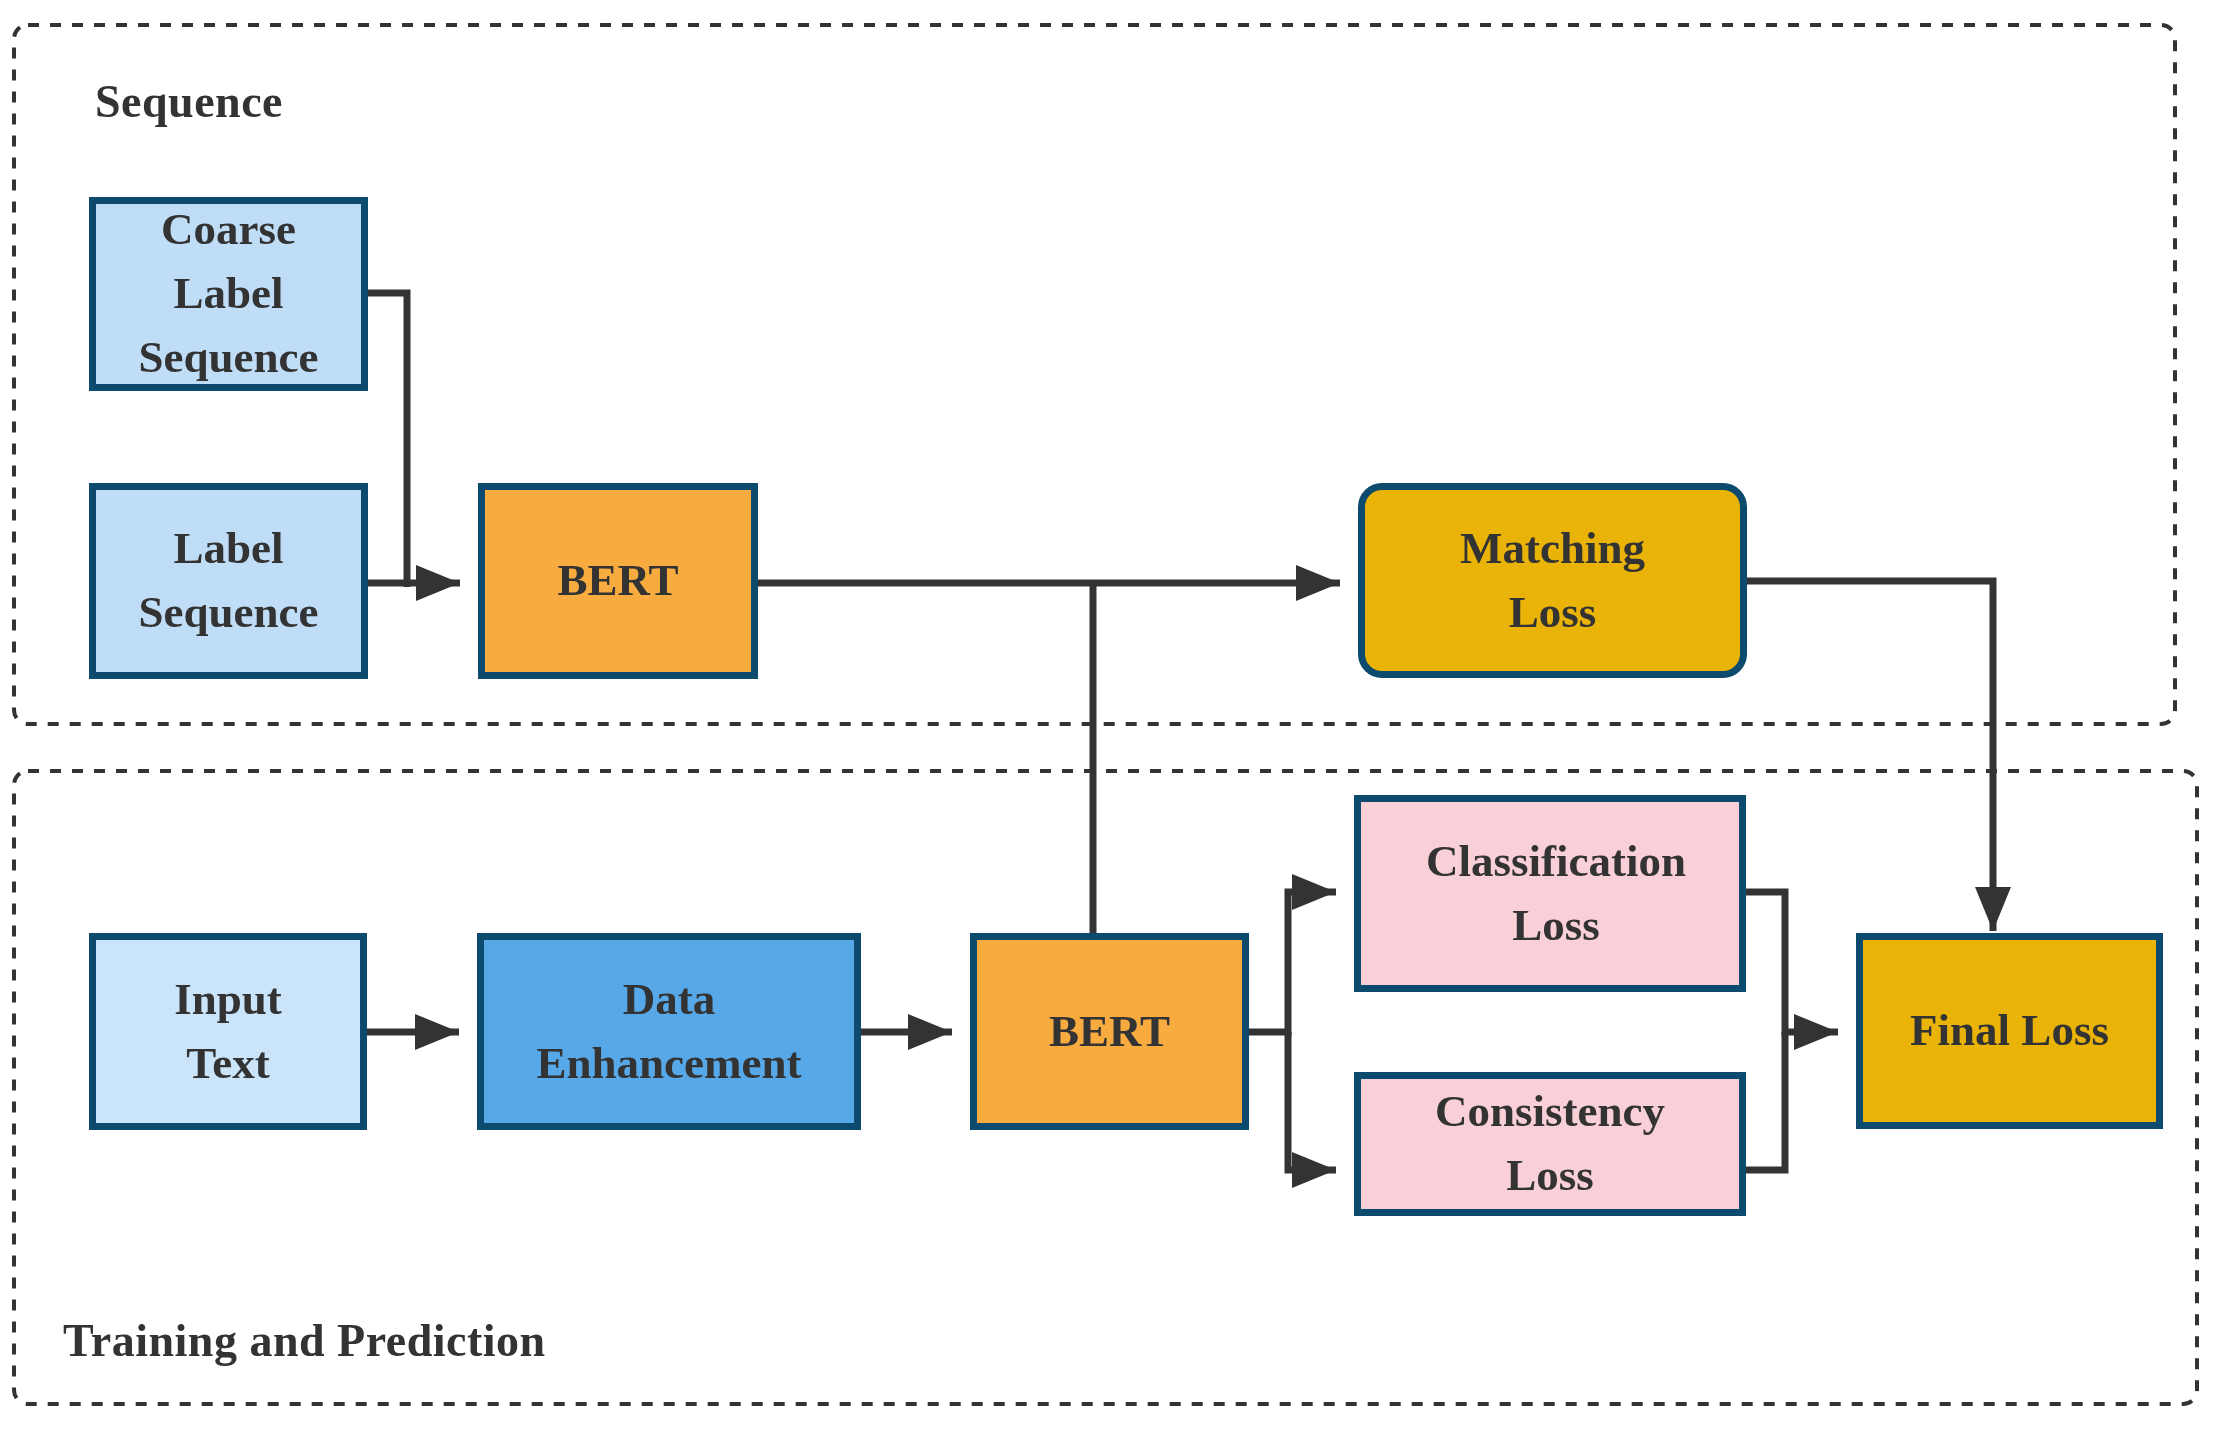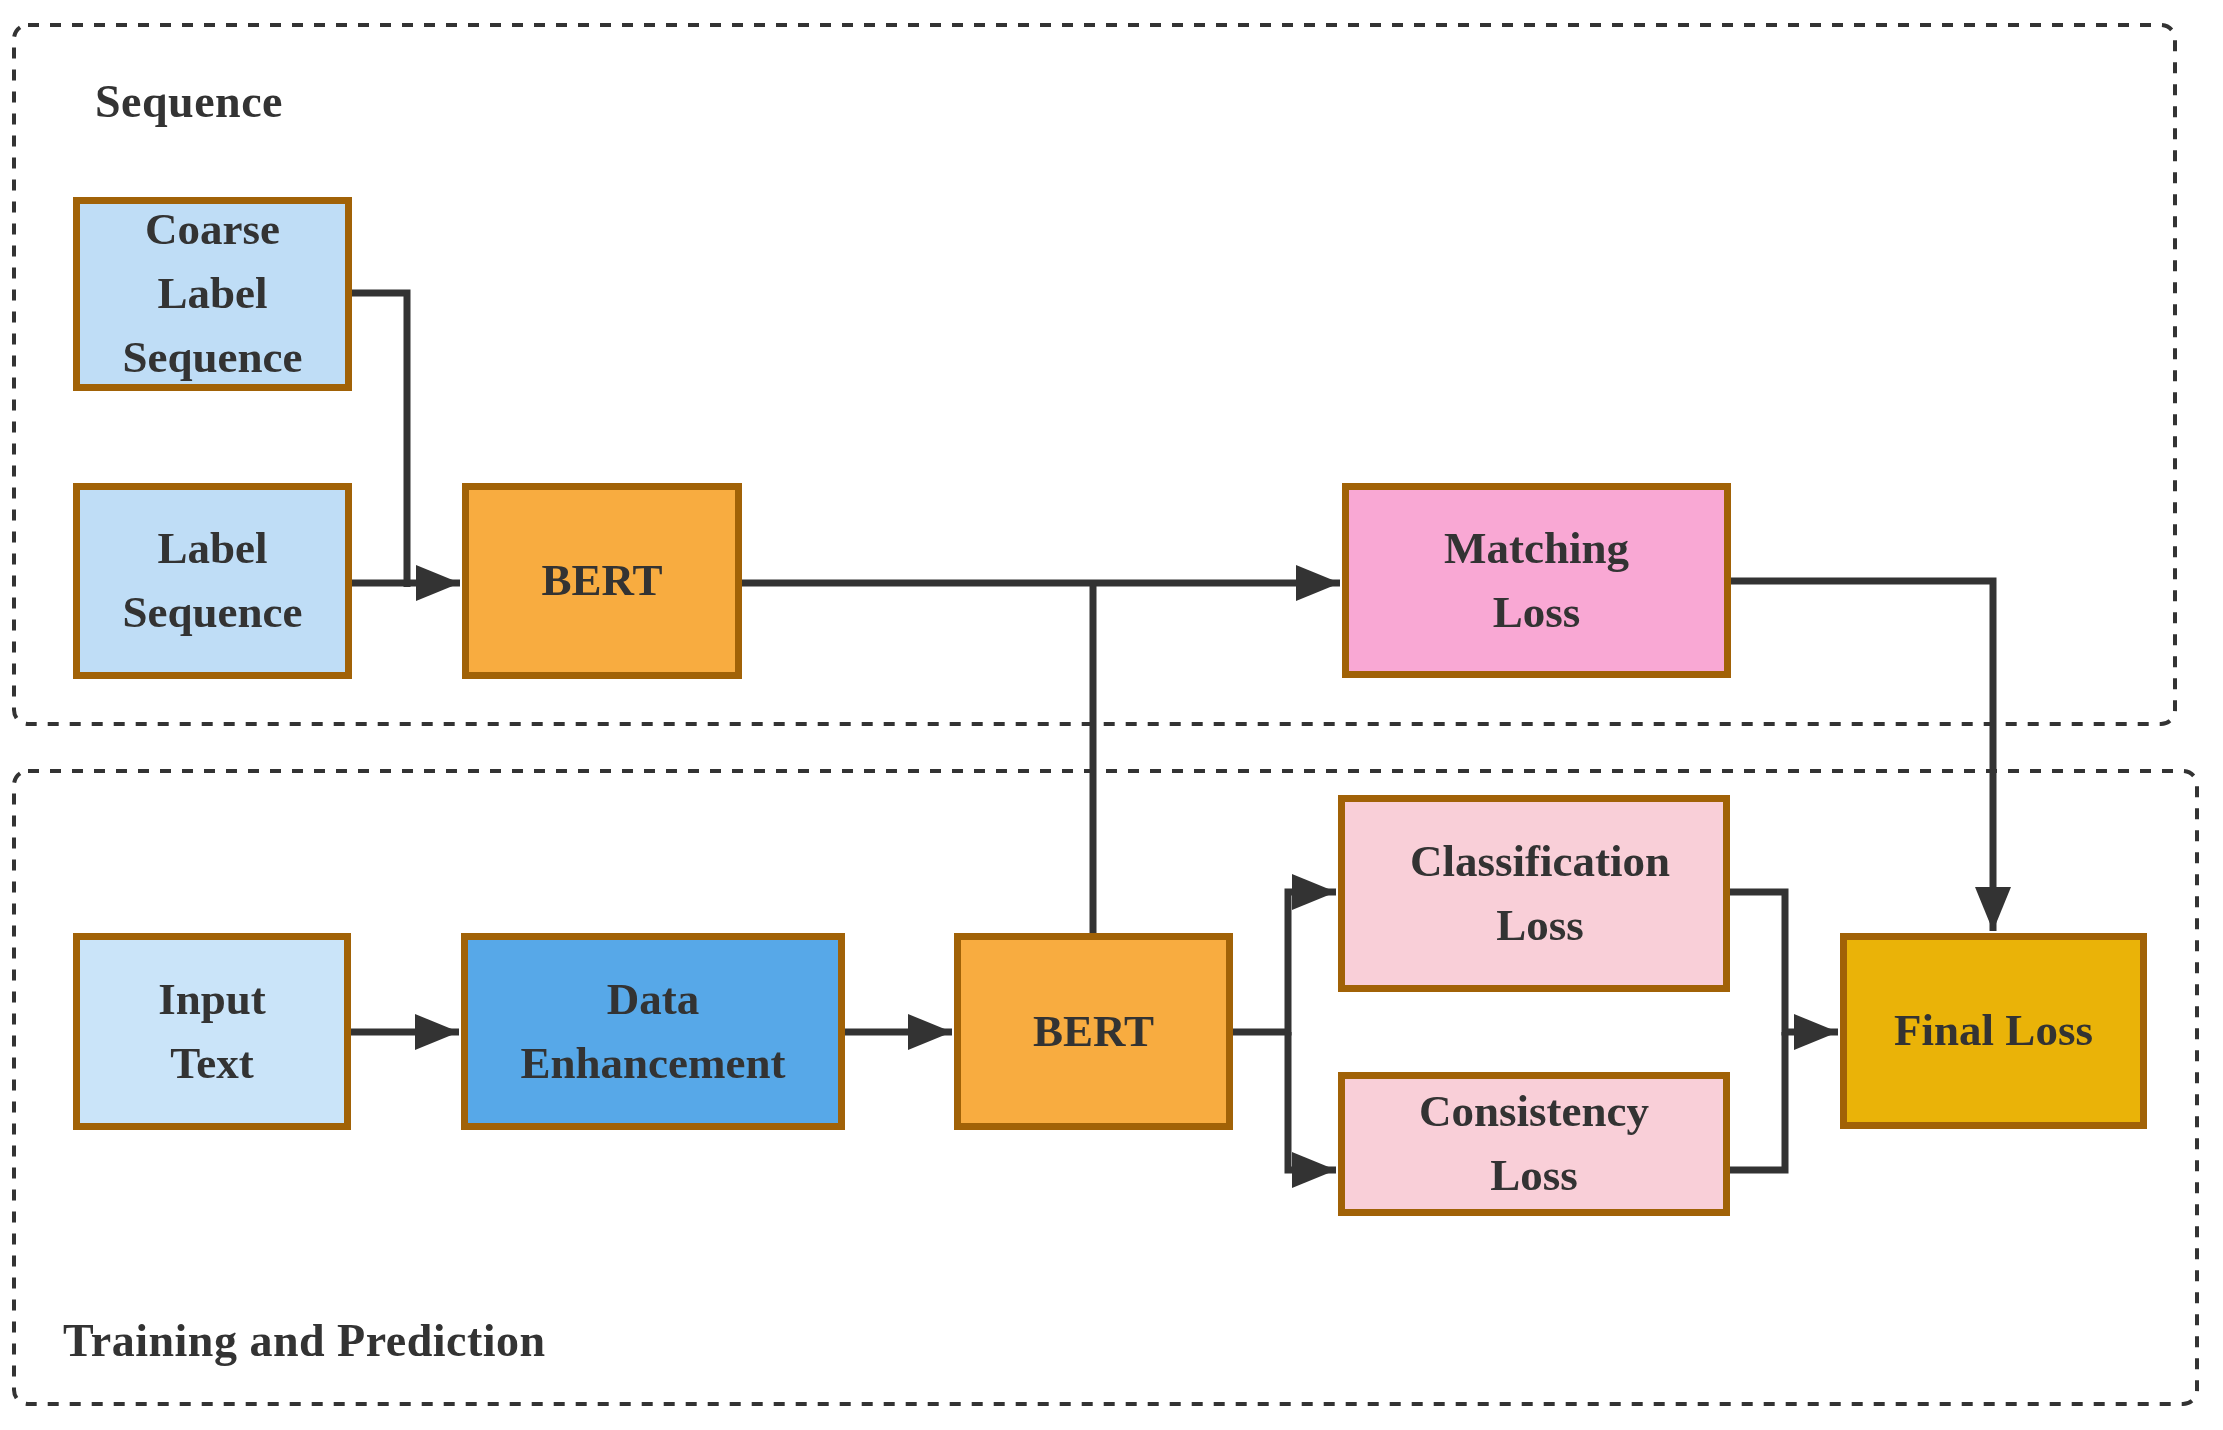--- a/index.html
+++ b/index.html
@@ -14,30 +14,31 @@
   .sec-label{
     position:absolute;
     font-weight:bold;
     font-size:46px;
     color:#333333;
     letter-spacing:0.5px;
   }
   .box{
     position:absolute;
     box-sizing:border-box;
-    border:7px solid #a16207;
+    border:7px solid #0c4a6e;
     display:flex;
     align-items:center;
     justify-content:center;
     text-align:center;
     font-weight:bold;
     font-size:45px;
     line-height:1.42;
     color:#333333;
     white-space:pre-line;
+    margin-left:16px;
   }
   
   #n-coarse   {left:73px;  top:197px;  width:279px; height:194px;}
   #n-labelseq {left:73px;  top:483px;  width:279px; height:196px;}
   #n-bert-top {left:462px; top:483px;  width:280px; height:196px;}
   #n-matching {left:1342px;top:483px;  width:389px; height:195px;}
   #n-input    {left:73px;  top:933px;  width:278px; height:197px;}
   #n-dataenh  {left:461px; top:933px;  width:384px; height:197px;}
   #n-bert-bot {left:954px; top:933px;  width:279px; height:197px;}
   #n-class    {left:1338px;top:795px;  width:392px; height:197px;}
@@ -81,21 +82,21 @@
 
   <div class="box" id="n-coarse" style="background-color: rgb(191, 221, 246);">Coarse
 Label
 Sequence</div>
 
   <div class="box" id="n-labelseq" style="background-color: rgb(191, 221, 246);">Label
 Sequence</div>
 
   <div class="box" id="n-bert-top" style="background-color: rgb(248, 172, 64);">BERT</div>
 
-  <div class="box" id="n-matching" style="background-color: #f9a8d4;">Matching
+  <div class="box" id="n-matching" style="background-color: #eab308; border-radius: 24px;">Matching
 Loss</div>
 
   <div class="box" id="n-dataenh" style="background-color: rgb(87, 168, 232);">Data
 Enhancement</div>
 
   <div class="box" id="n-input" style="background-color: rgb(202, 228, 249);">Input
 Text</div>
 
   <div class="box" id="n-bert-bot" style="background-color: rgb(248, 172, 64);">BERT</div>
 

